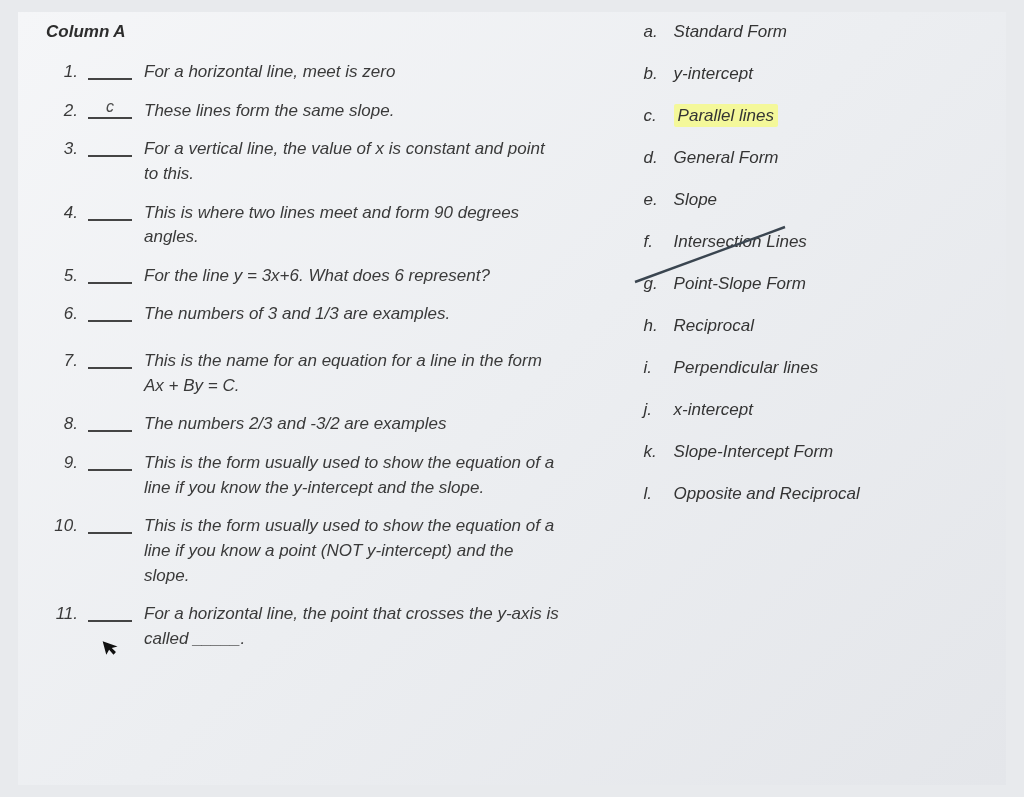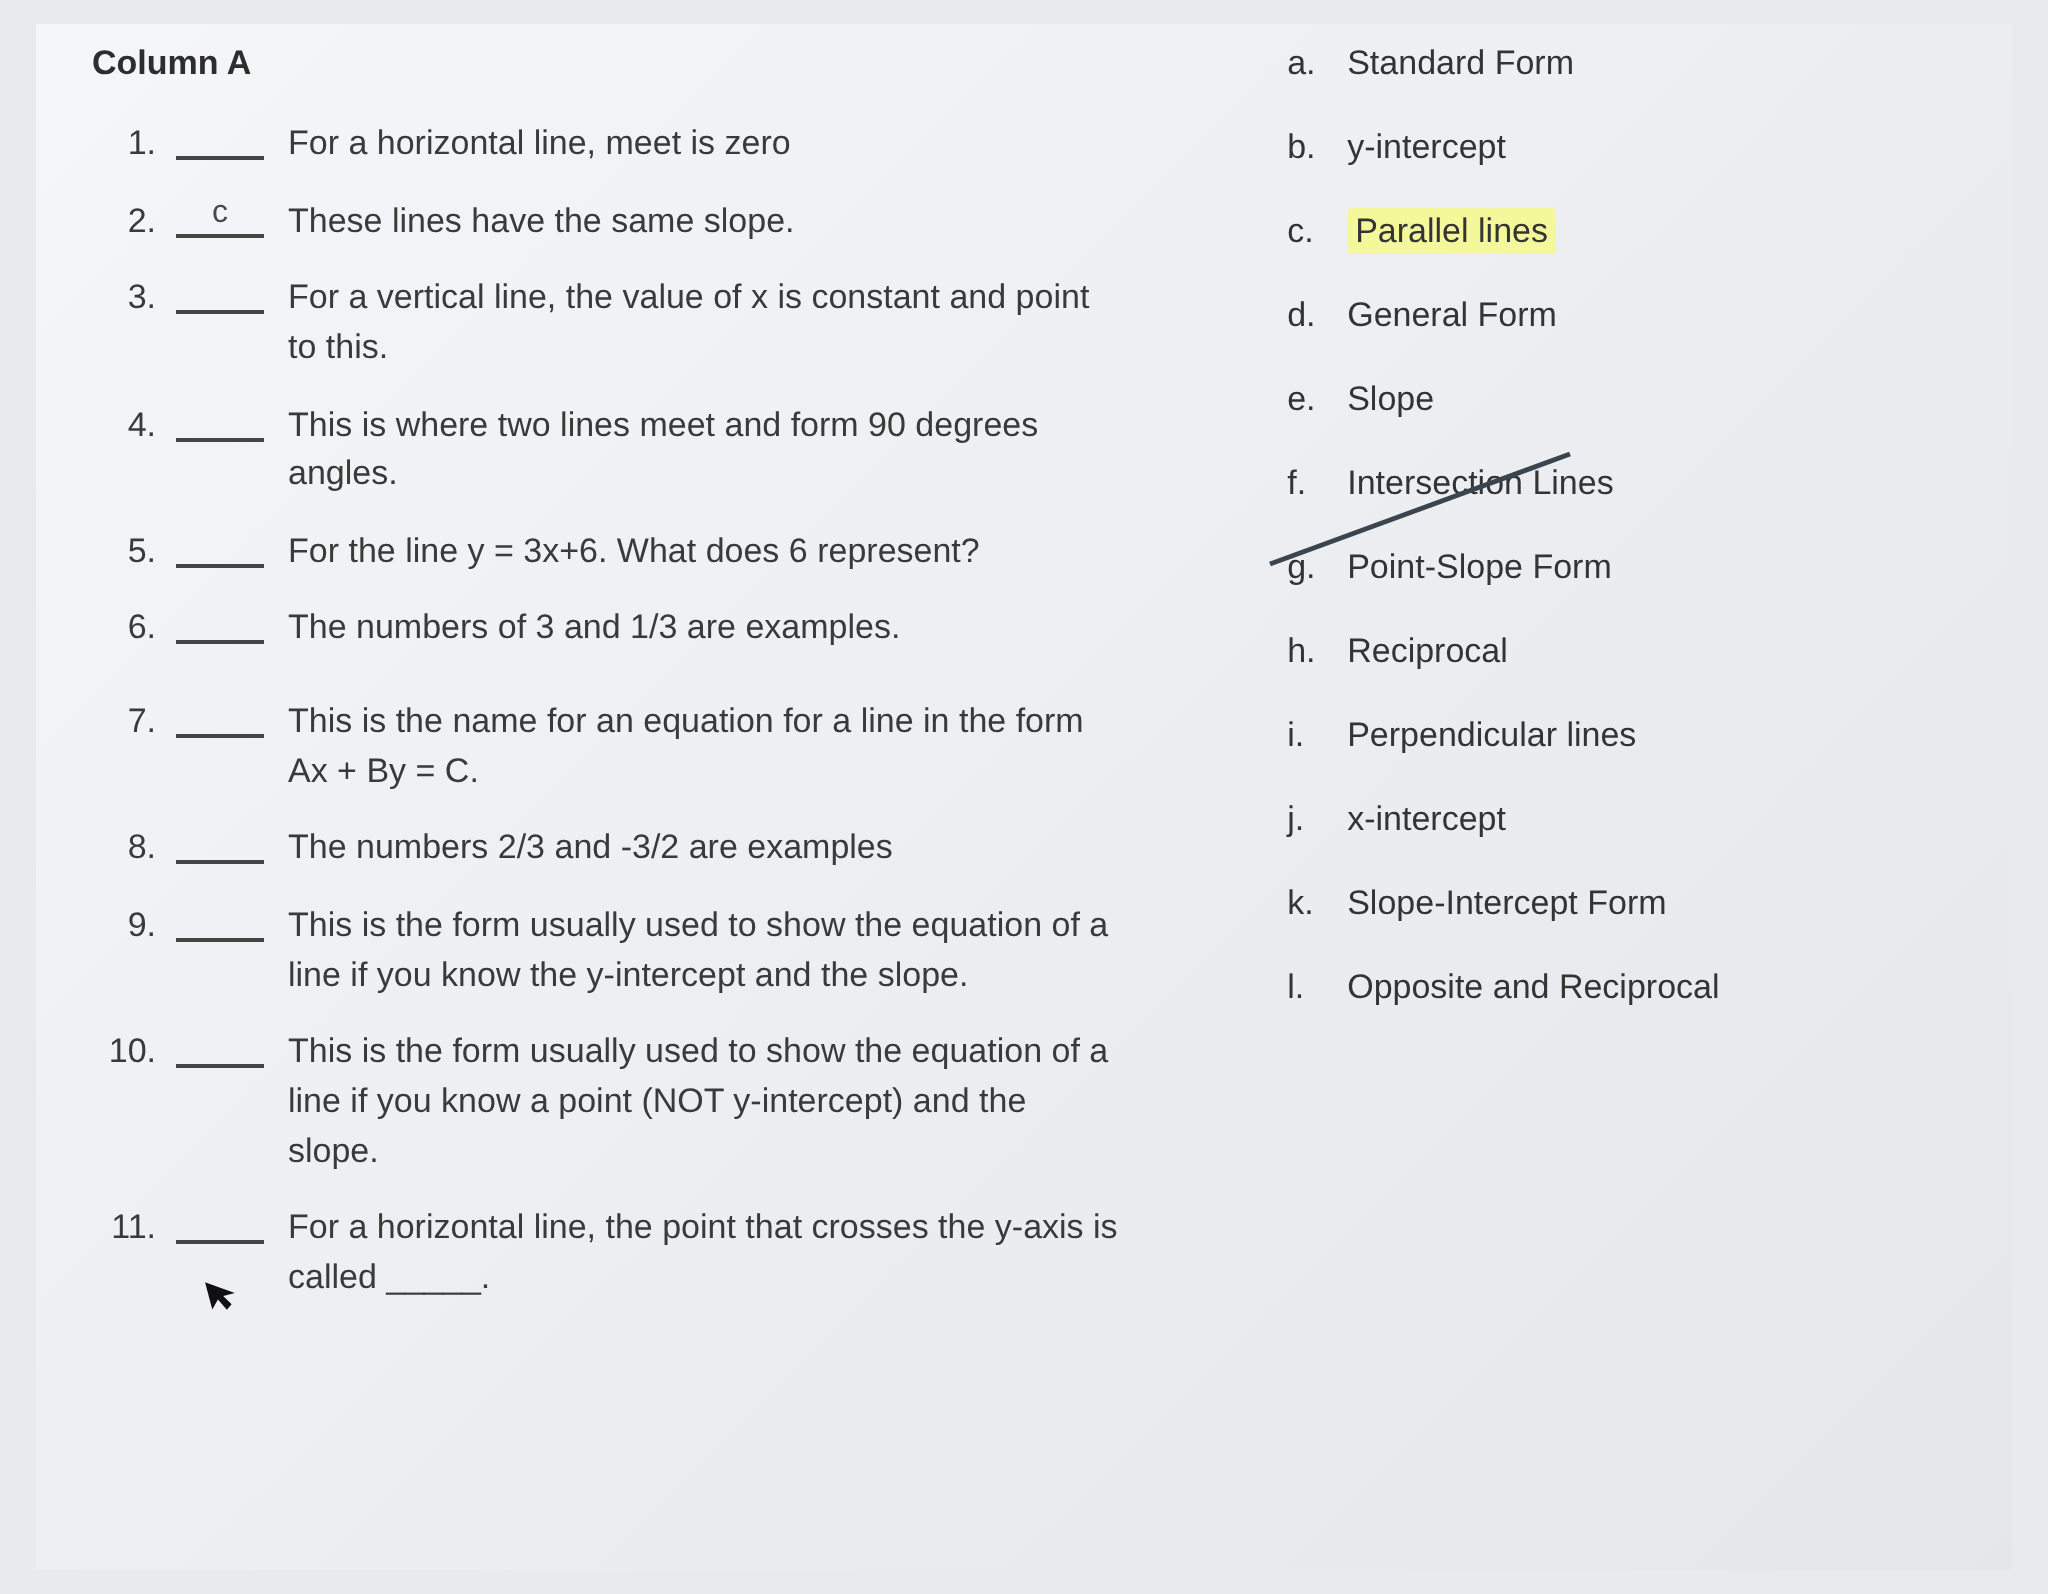--- a/index.html
+++ b/index.html
@@ -25,20 +25,21 @@
     }
     .instruction {
       font-size: 18px;
       color: #343434;
       margin-bottom: 46px;
       line-height: 1.45;
     }
     .columns {
       display: flex;
       gap: 76px;
+      font-style: italic;
     }
     .col-a {
       flex: 1.5;
     }
     .col-b {
       flex: 1;
       padding-left: 8px;
     }
     .col-heading {
       font-weight: 700;
@@ -123,21 +124,21 @@
 
       <div class="qrow">
         <span class="qnum">1.</span>
         <span class="blank"></span>
         <span class="qtext">For a horizontal line, meet is zero</span>
       </div>
 
       <div class="qrow">
         <span class="qnum">2.</span>
         <span class="blank">c</span>
-        <span class="qtext">These lines have the same slope.</span>
+        <span class="qtext">These lines form the same slope.</span>
       </div>
 
       <div class="qrow">
         <span class="qnum">3.</span>
         <span class="blank"></span>
         <span class="qtext">For a vertical line, the value of x is constant and point to this.</span>
       </div>
 
       <div class="qrow">
         <span class="qnum">4.</span>

